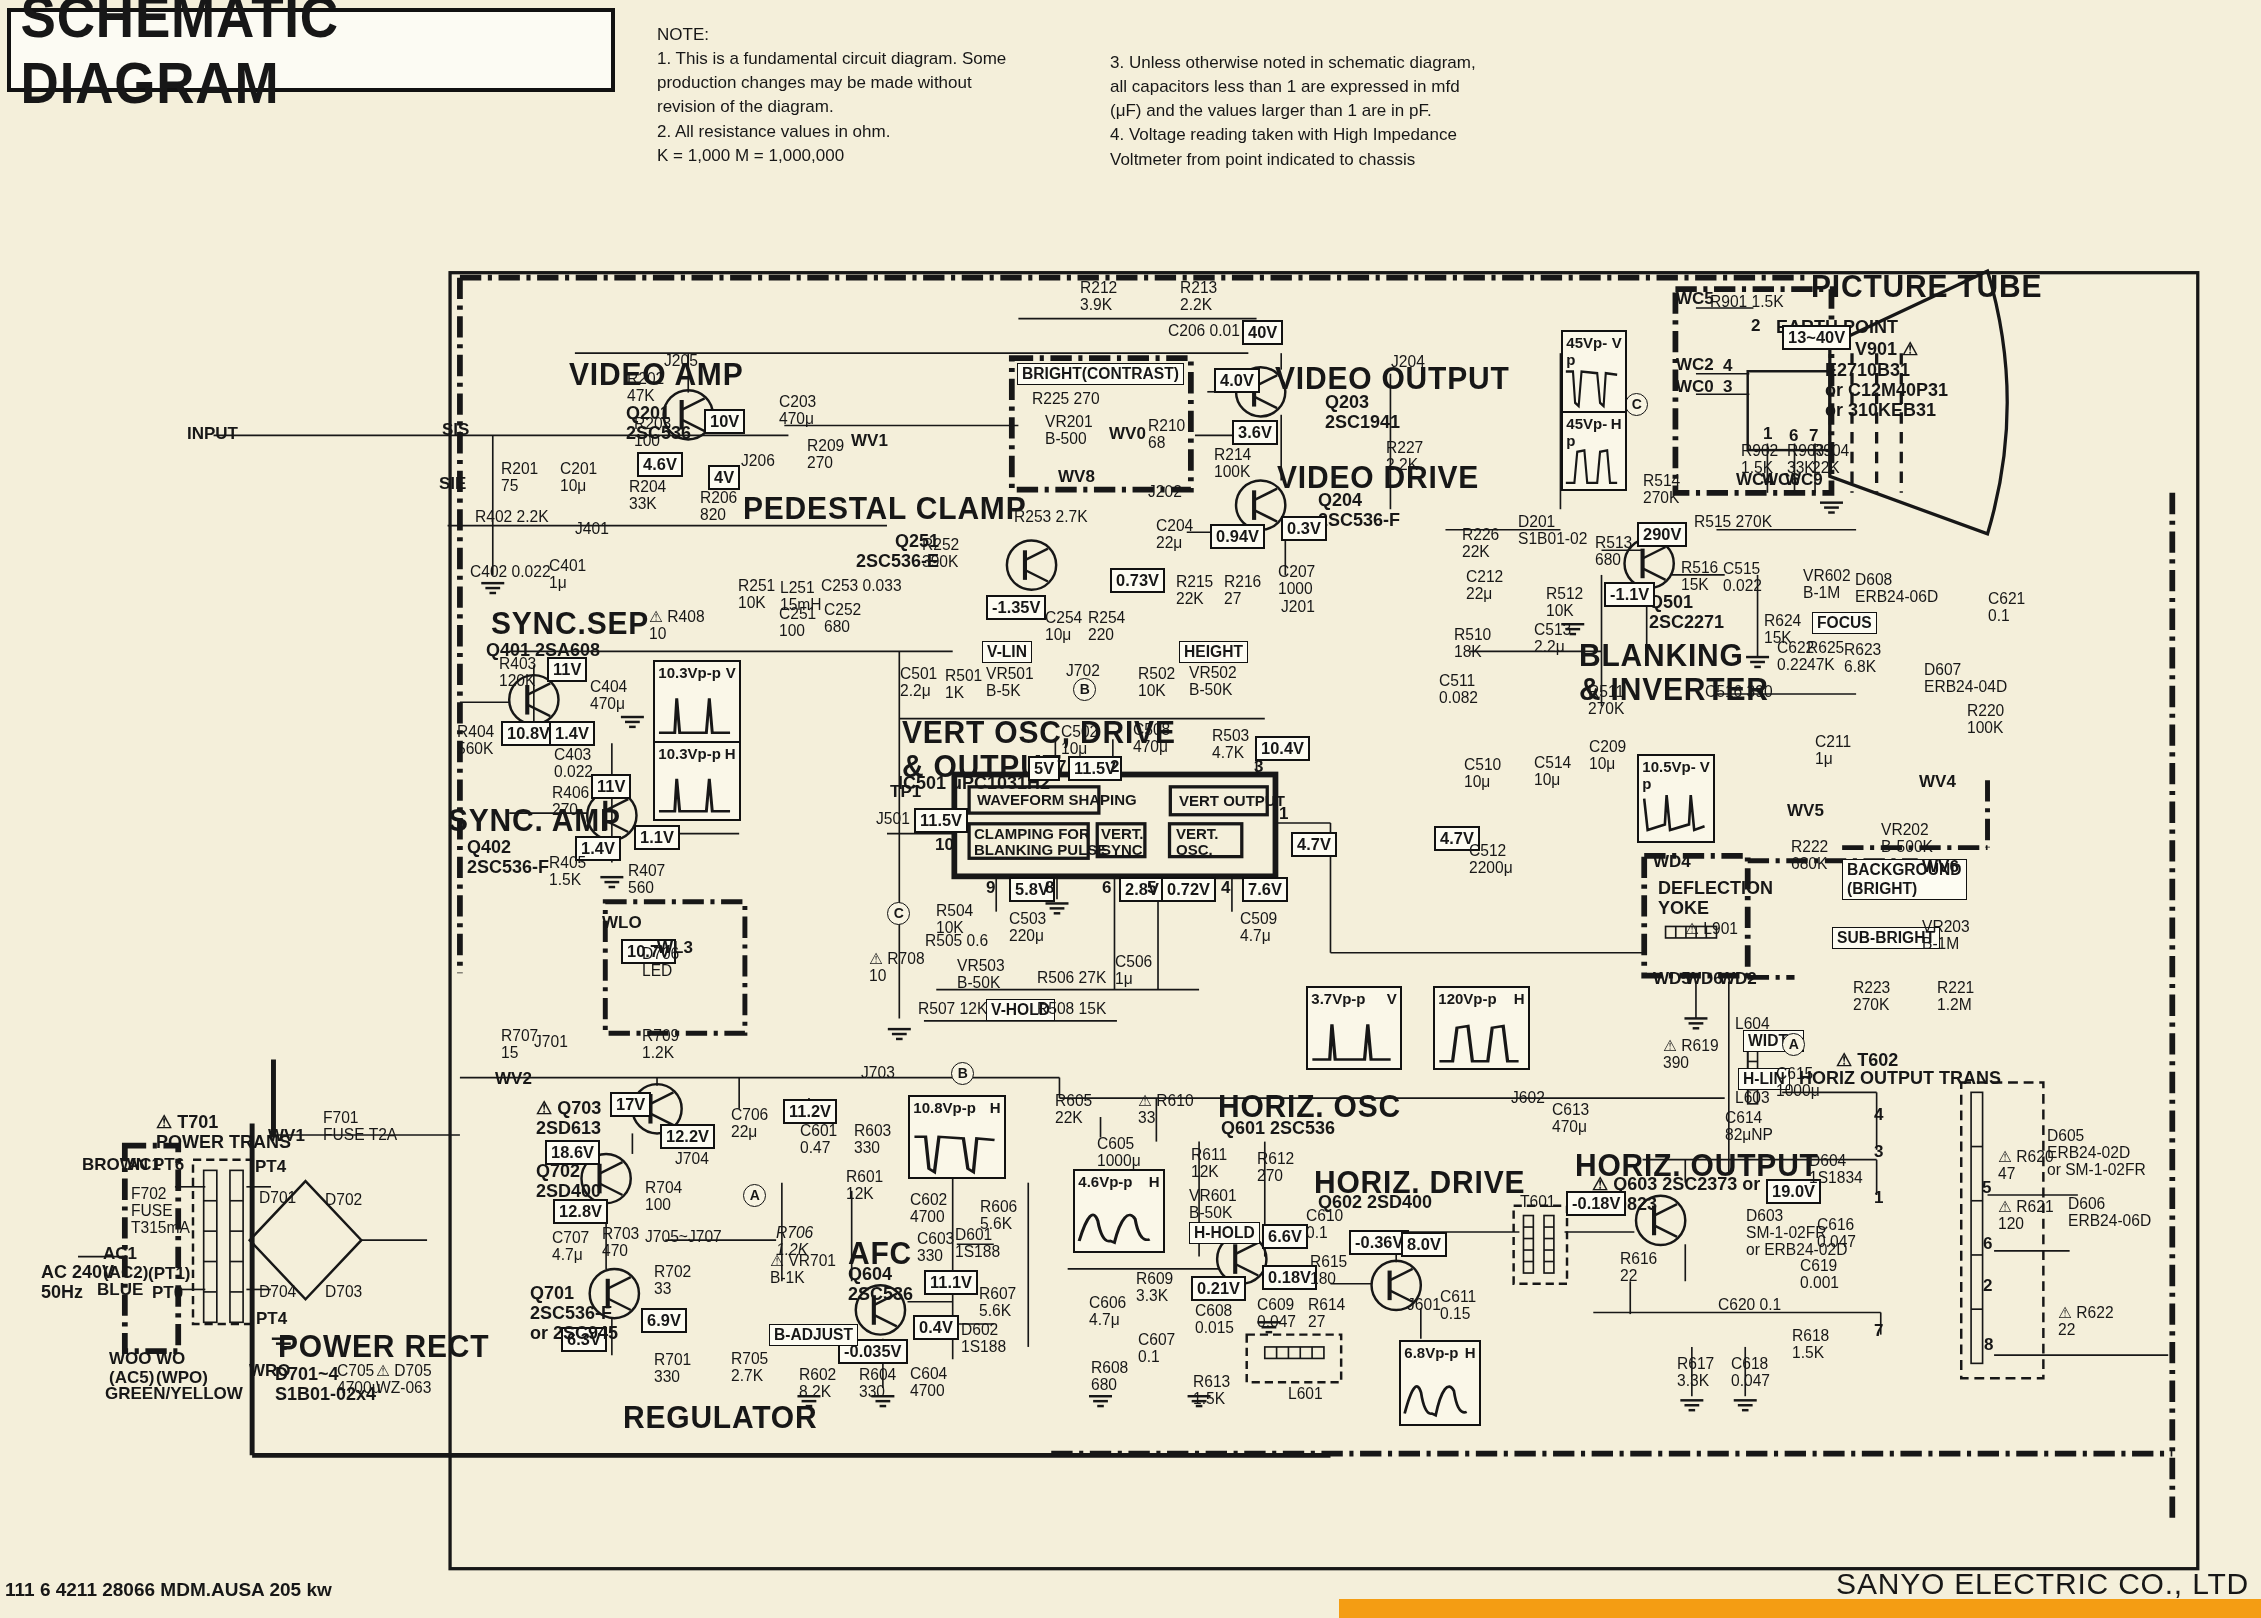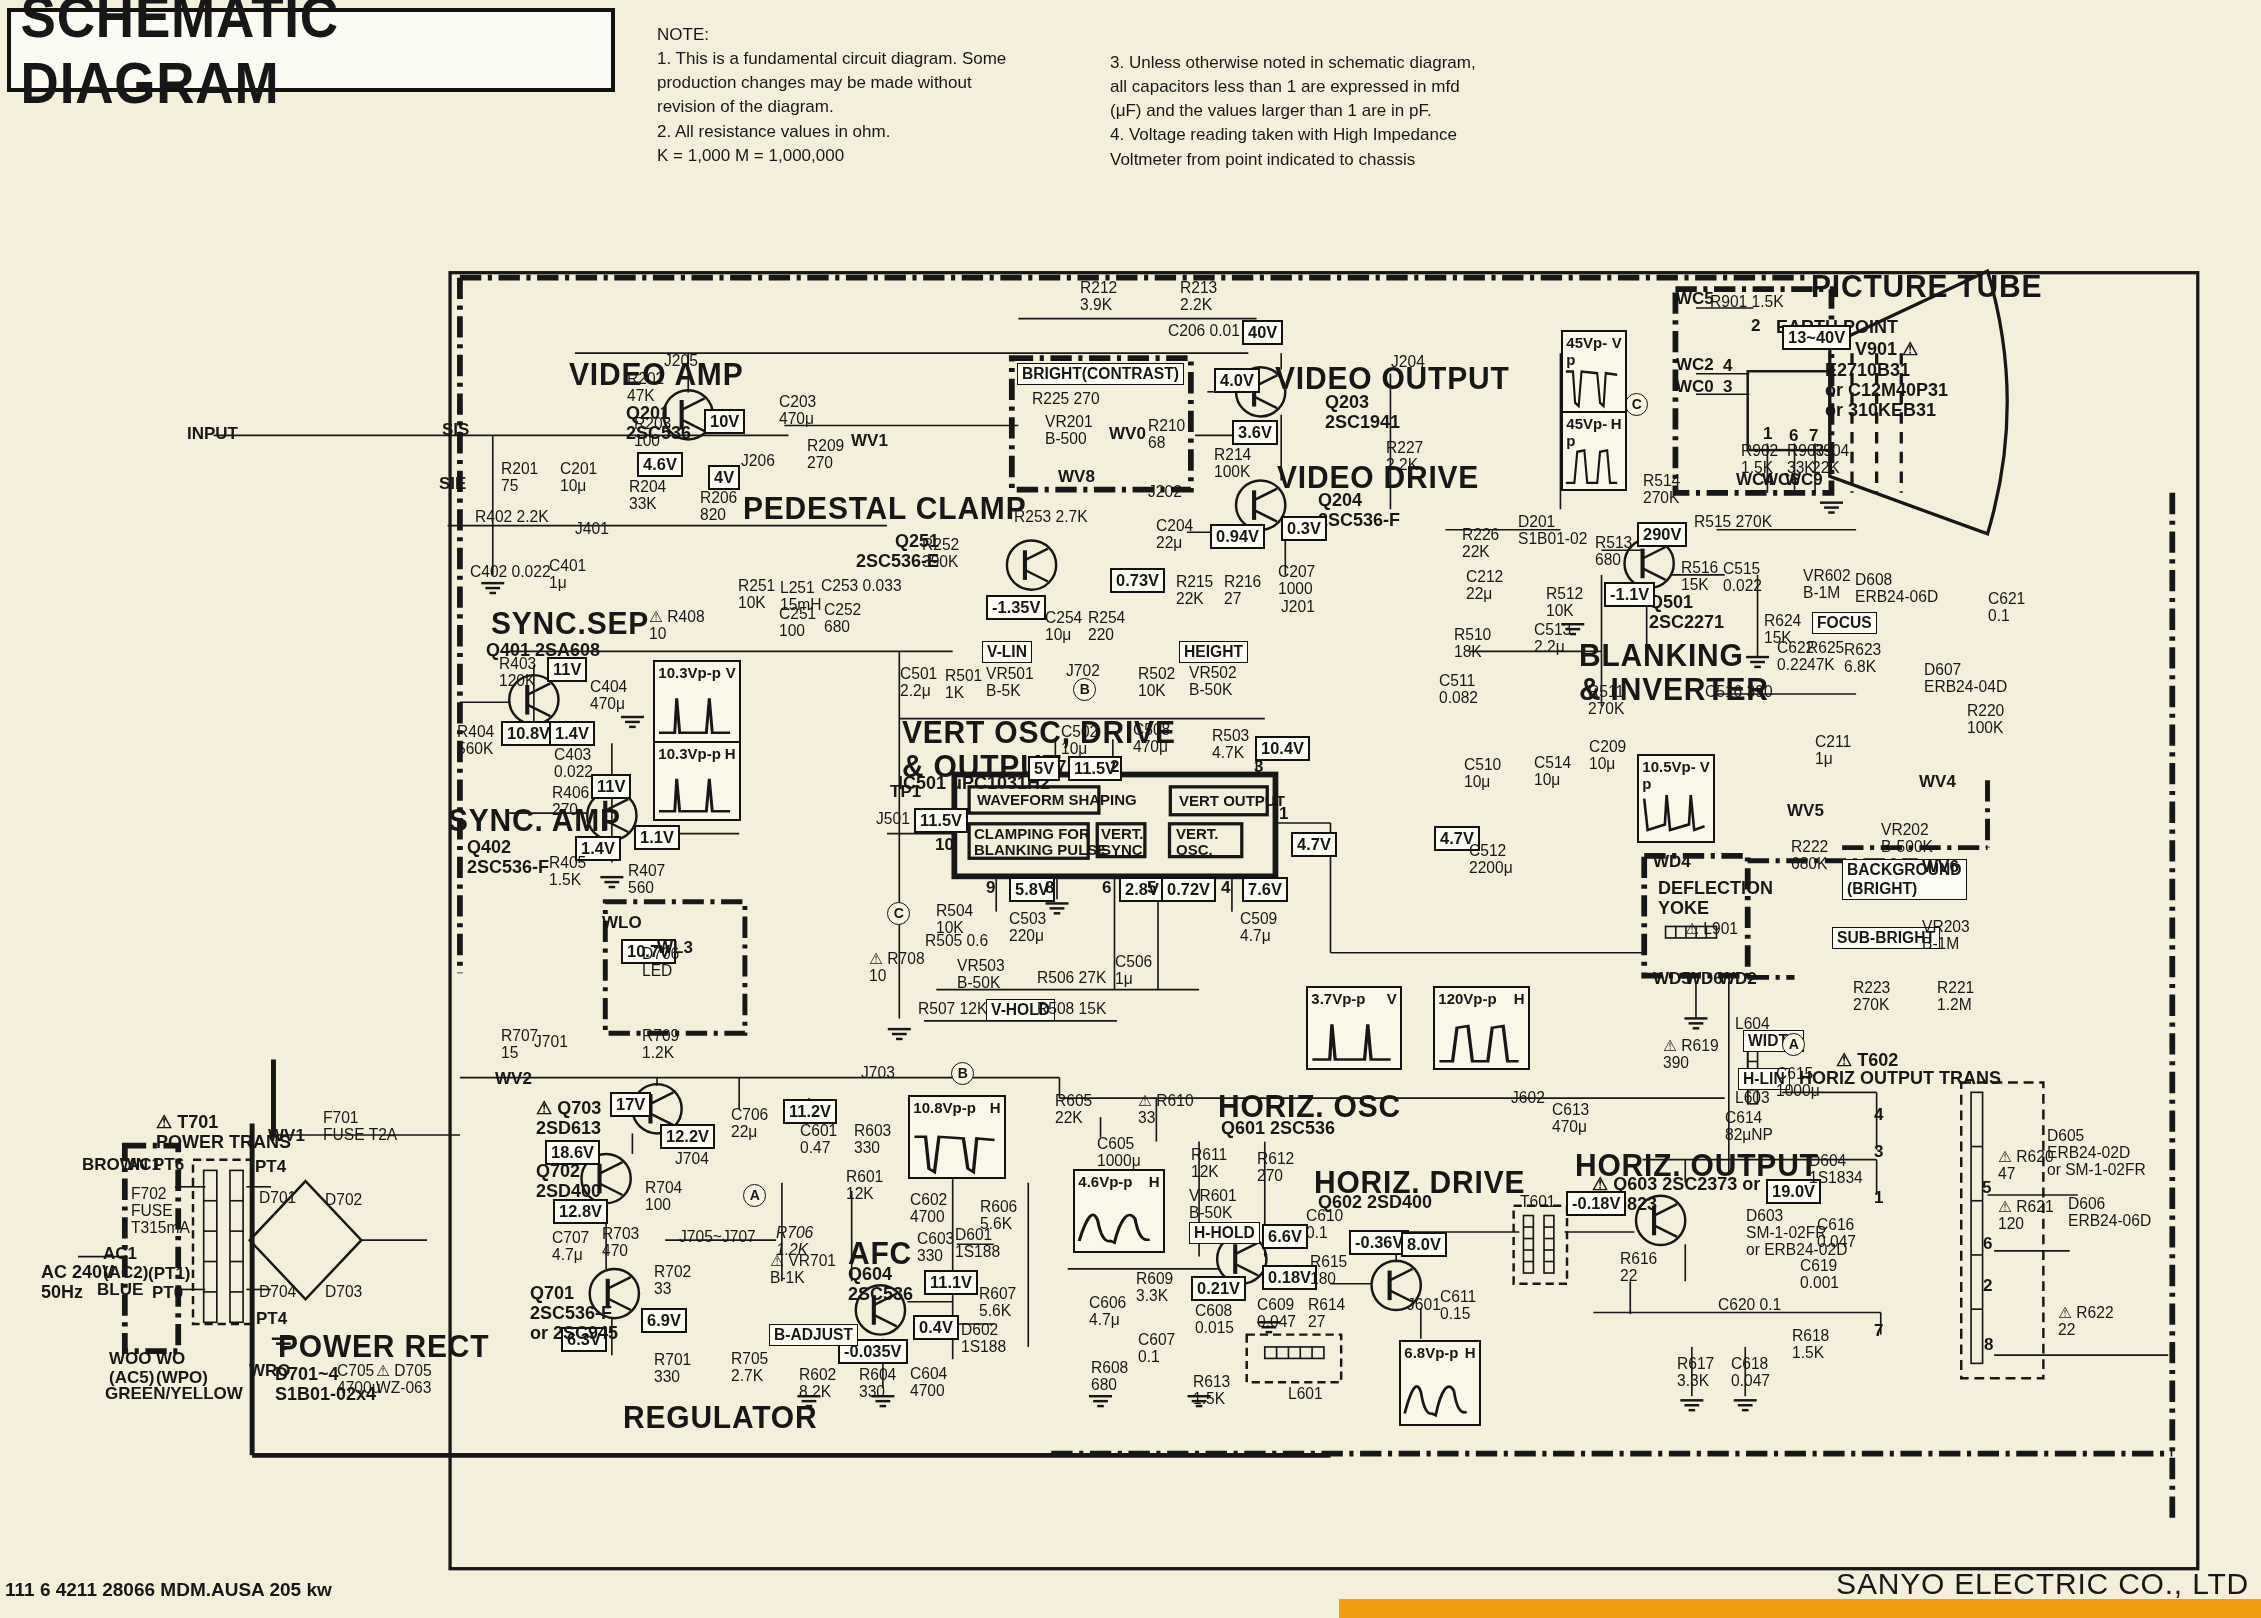--- a/index.html
+++ b/index.html
@@ -814,21 +814,21 @@
 2.7K</div>
       <div class="lb k-lbl" style="left: 654px; top: 1351px;">R701
 330</div>
       <div class="lb k-lbl" style="left: 654px; top: 1263px;">R702
 33</div>
       <div class="lb k-lbl" style="left: 602px; top: 1225px;">R703
 470</div>
       <div class="lb k-lbl" style="left: 645px; top: 1179px;">R704
 100</div>
       <div class="lb k-lbl" style="left: 675px; top: 1150px;">J704</div>
-      <div class="lb k-lbl" style="left: 645px; top: 1228px; margin-left: 34px;">J705~J707</div>
+      <div class="lb k-lbl" style="left: 645px; top: 1228px;">J705~J707</div>
       <div class="lb k-lbl" style="left: 552px; top: 1229px;">C707
 4.7μ</div>
       <div class="lb k-sub" style="left: 536px; top: 1099px;">⚠ Q703
 2SD613</div>
       <div class="lb k-sub" style="left: 536px; top: 1162px;">Q702
 2SD400</div>
       <div class="lb k-sub" style="left: 530px; top: 1284px;">Q701
 2SC536-F
 or 2SC945</div>
       <div class="lb k-lbl" style="left: 376px; top: 1362px;">⚠ D705

